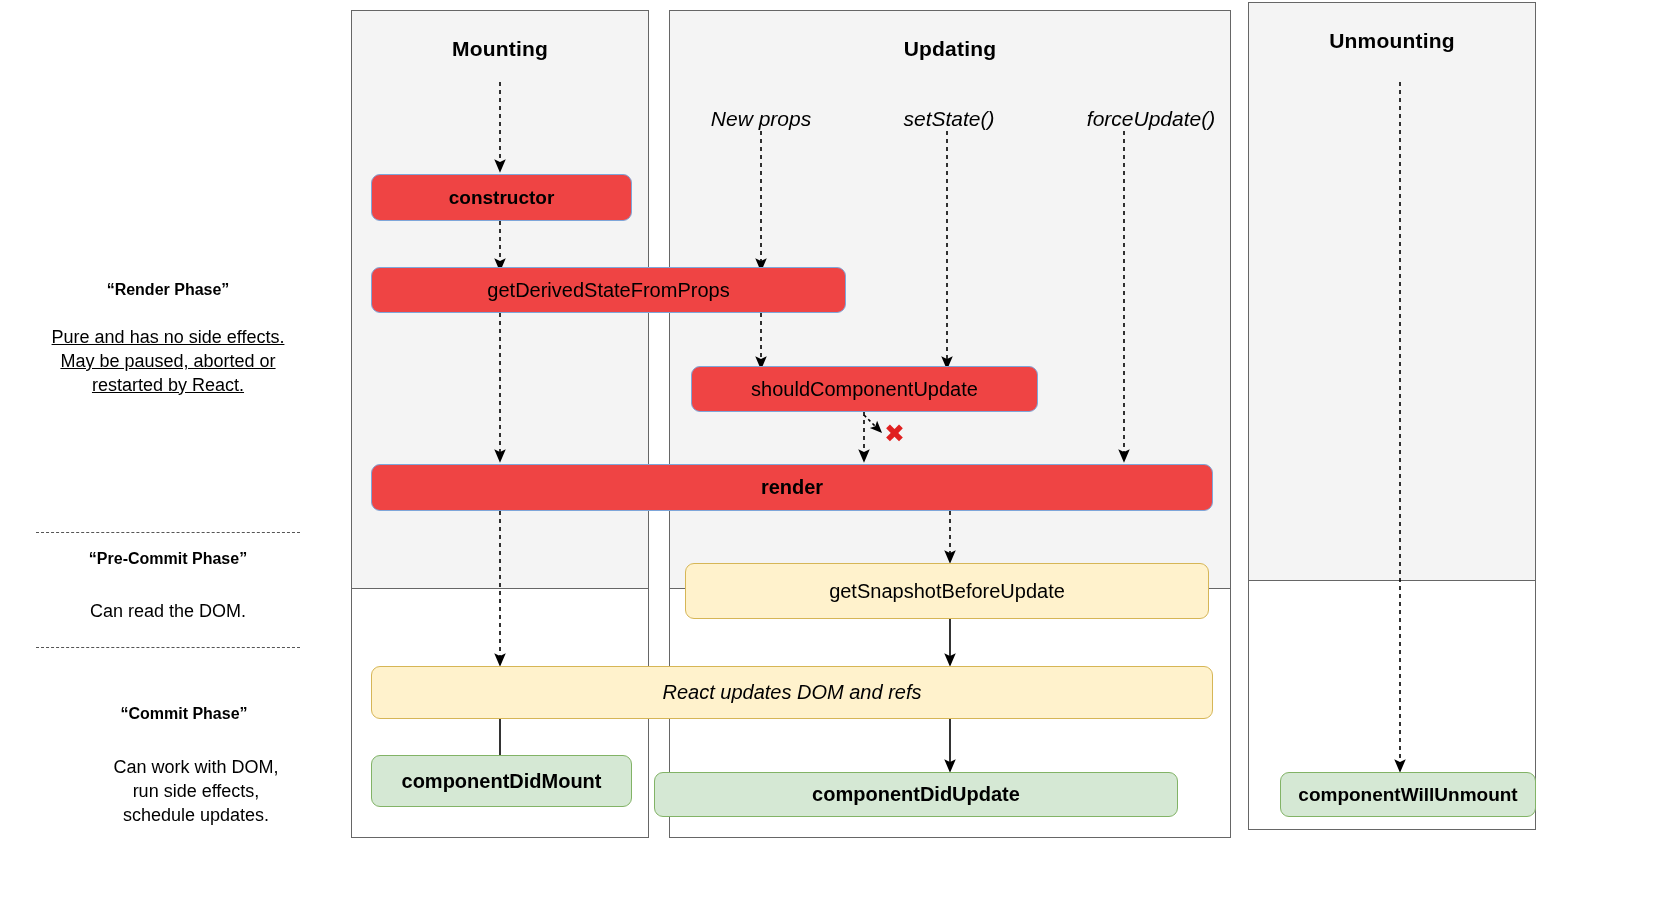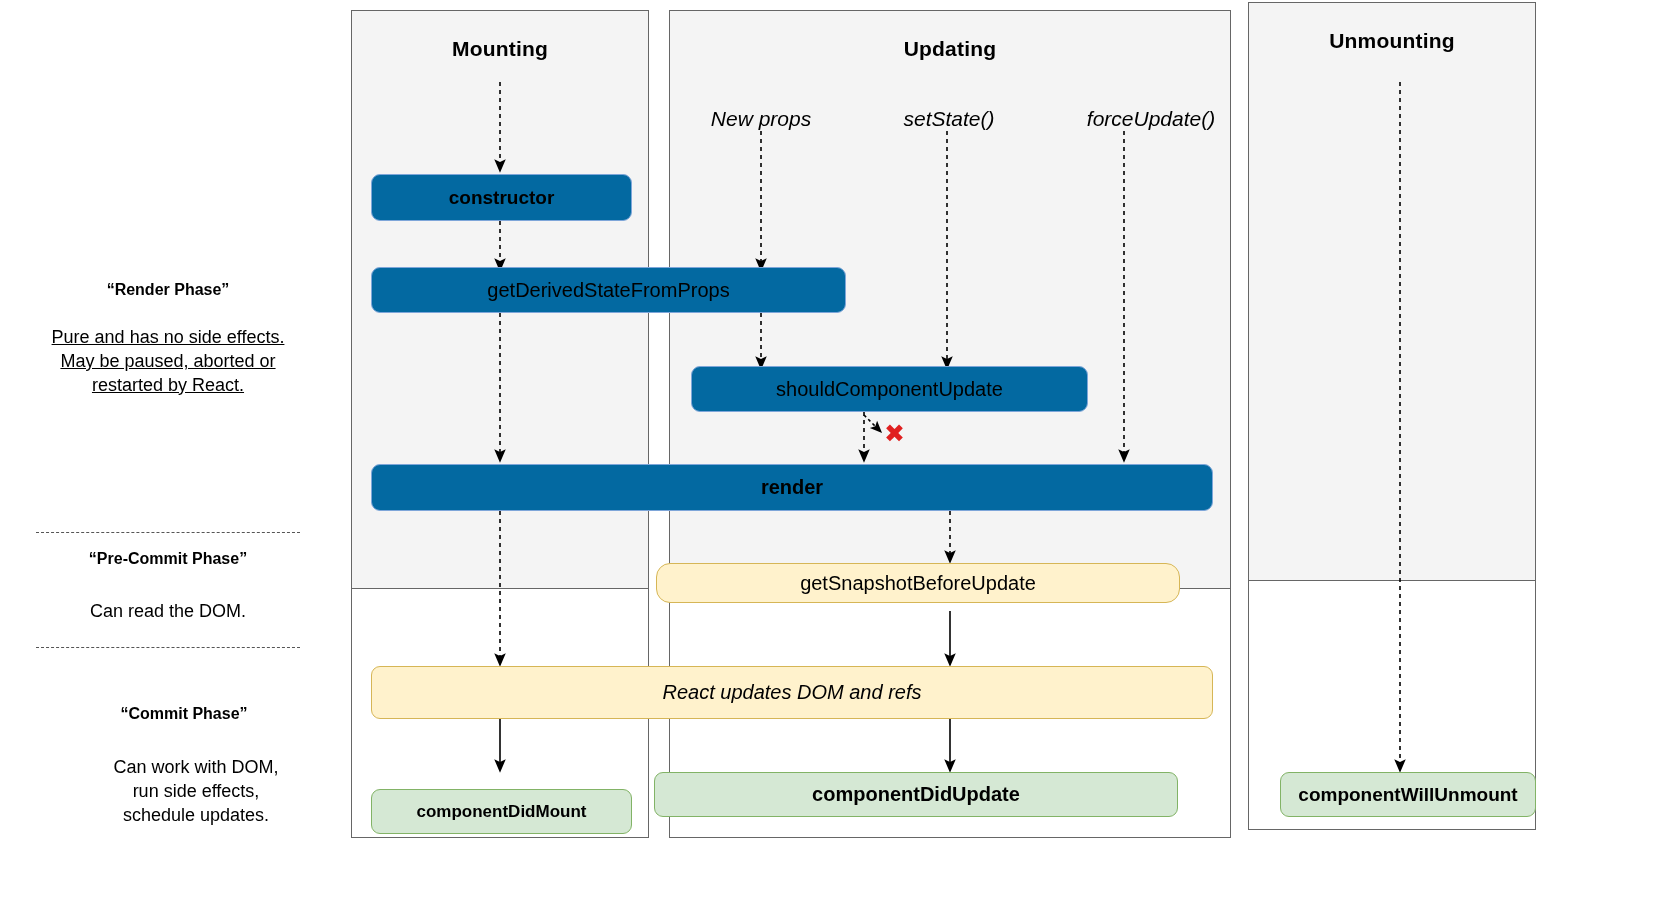--- a/index.html
+++ b/index.html
@@ -21,21 +21,21 @@
     position:absolute;left:0;right:0;text-align:center;
     font-weight:bold;font-size:21px;letter-spacing:.2px;
   }
 
   
   .lbox{
     position:absolute;box-sizing:border-box;border-radius:9px;
     display:flex;align-items:center;justify-content:center;
     text-align:center;line-height:1.15;
   }
-  .lbox.blue{background:#0369a1;border:1px solid #7ea6d9;}
+  .lbox.blue{background:#ef4444;border:1px solid #7ea6d9;}
   .lbox.yellow{background:#fff2cc;border:1px solid #d6b656;}
   .lbox.green{background:#d5e8d4;border:1px solid #82b366;}
   .lbox.b{font-weight:bold;}
   .lbox.i{font-style:italic;}
 
   
   .trigger{
     position:absolute;text-align:center;font-style:italic;font-size:21px;
     white-space:nowrap;
   }
@@ -137,27 +137,27 @@
       <line x1="1400" y1="82" x2="1400" y2="766" stroke-width="1.6" stroke-dasharray="4 4" marker-end="url(#ah)"></line>
     </g>
   </svg>
 
   <div class="xmark" style="left:884px;top:421px;">✖</div>
 
   <div class="lbox blue b" style="left:371px;top:174px;width:261px;height:47px;font-size:19px;">constructor</div>
 
   <div class="lbox blue" style="left:371px;top:267px;width:475px;height:46px;font-size:20px;">getDerivedStateFromProps</div>
 
-  <div class="lbox blue" style="left:691px;top:366px;width:397px;height:46px;font-size:20px;">shouldComponentUpdate</div>
+  <div class="lbox blue" style="left:691px;top:366px;width:347px;height:46px;font-size:20px;">shouldComponentUpdate</div>
 
   <div class="lbox blue b" style="left:371px;top:464px;width:842px;height:47px;font-size:20px;">render</div>
 
-  <div class="lbox yellow" style="left:656px;top:563px;width:524px;height:40px;font-size:20px;border-radius:14px;">getSnapshotBeforeUpdate</div>
+  <div class="lbox yellow" style="left:685px;top:563px;width:524px;height:56px;font-size:20px;">getSnapshotBeforeUpdate</div>
 
   <div class="lbox yellow i" style="left:371px;top:666px;width:842px;height:53px;font-size:20px;">React updates DOM and refs</div>
 
-  <div class="lbox green b" style="left:371px;top:789px;width:261px;height:45px;font-size:17px;">componentDidMount</div>
+  <div class="lbox green b" style="left:371px;top:755px;width:261px;height:52px;font-size:20px;">componentDidMount</div>
 
   <div class="lbox green b" style="left:654px;top:772px;width:524px;height:45px;font-size:20px;">componentDidUpdate</div>
 
   <div class="lbox green b" style="left:1280px;top:772px;width:256px;height:45px;font-size:19px;">componentWillUnmount</div>
 
 </div>
 
 </body></html>

